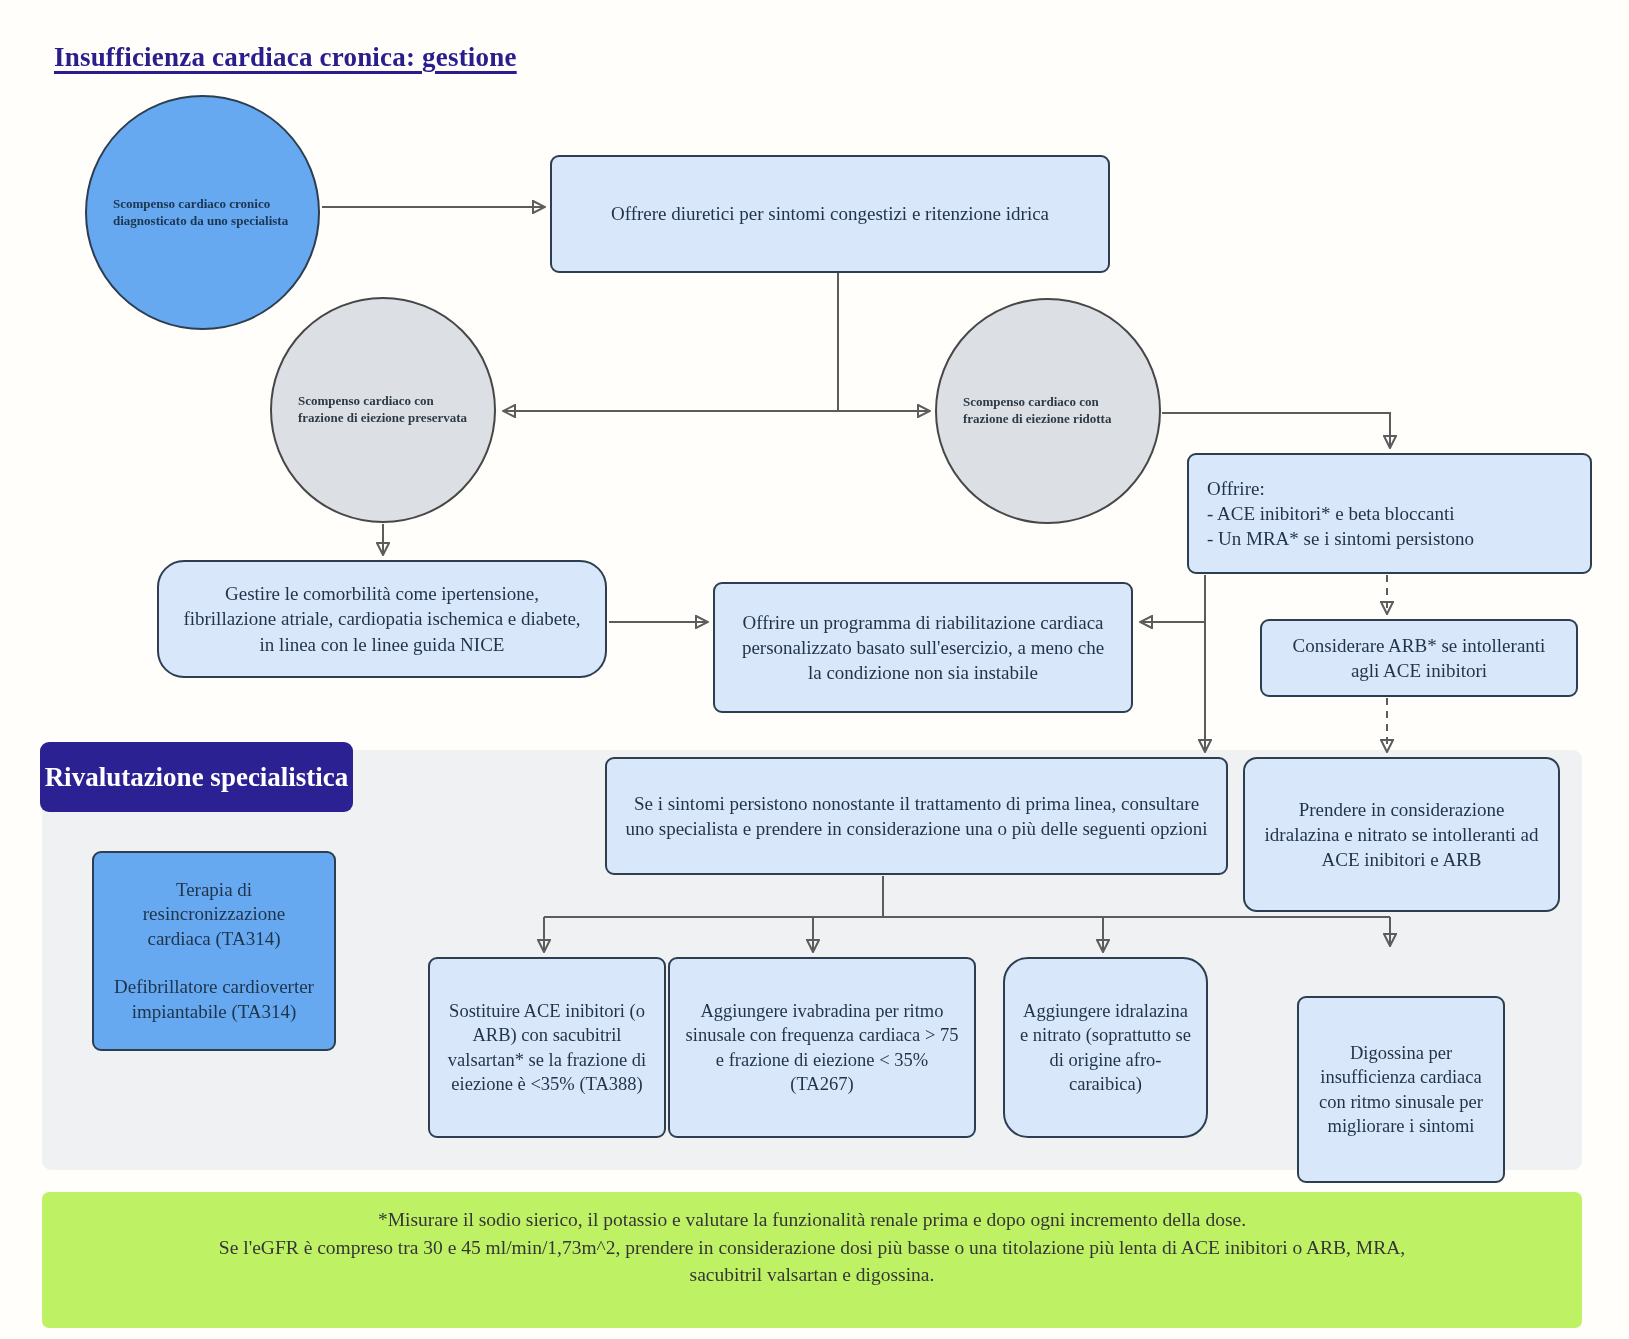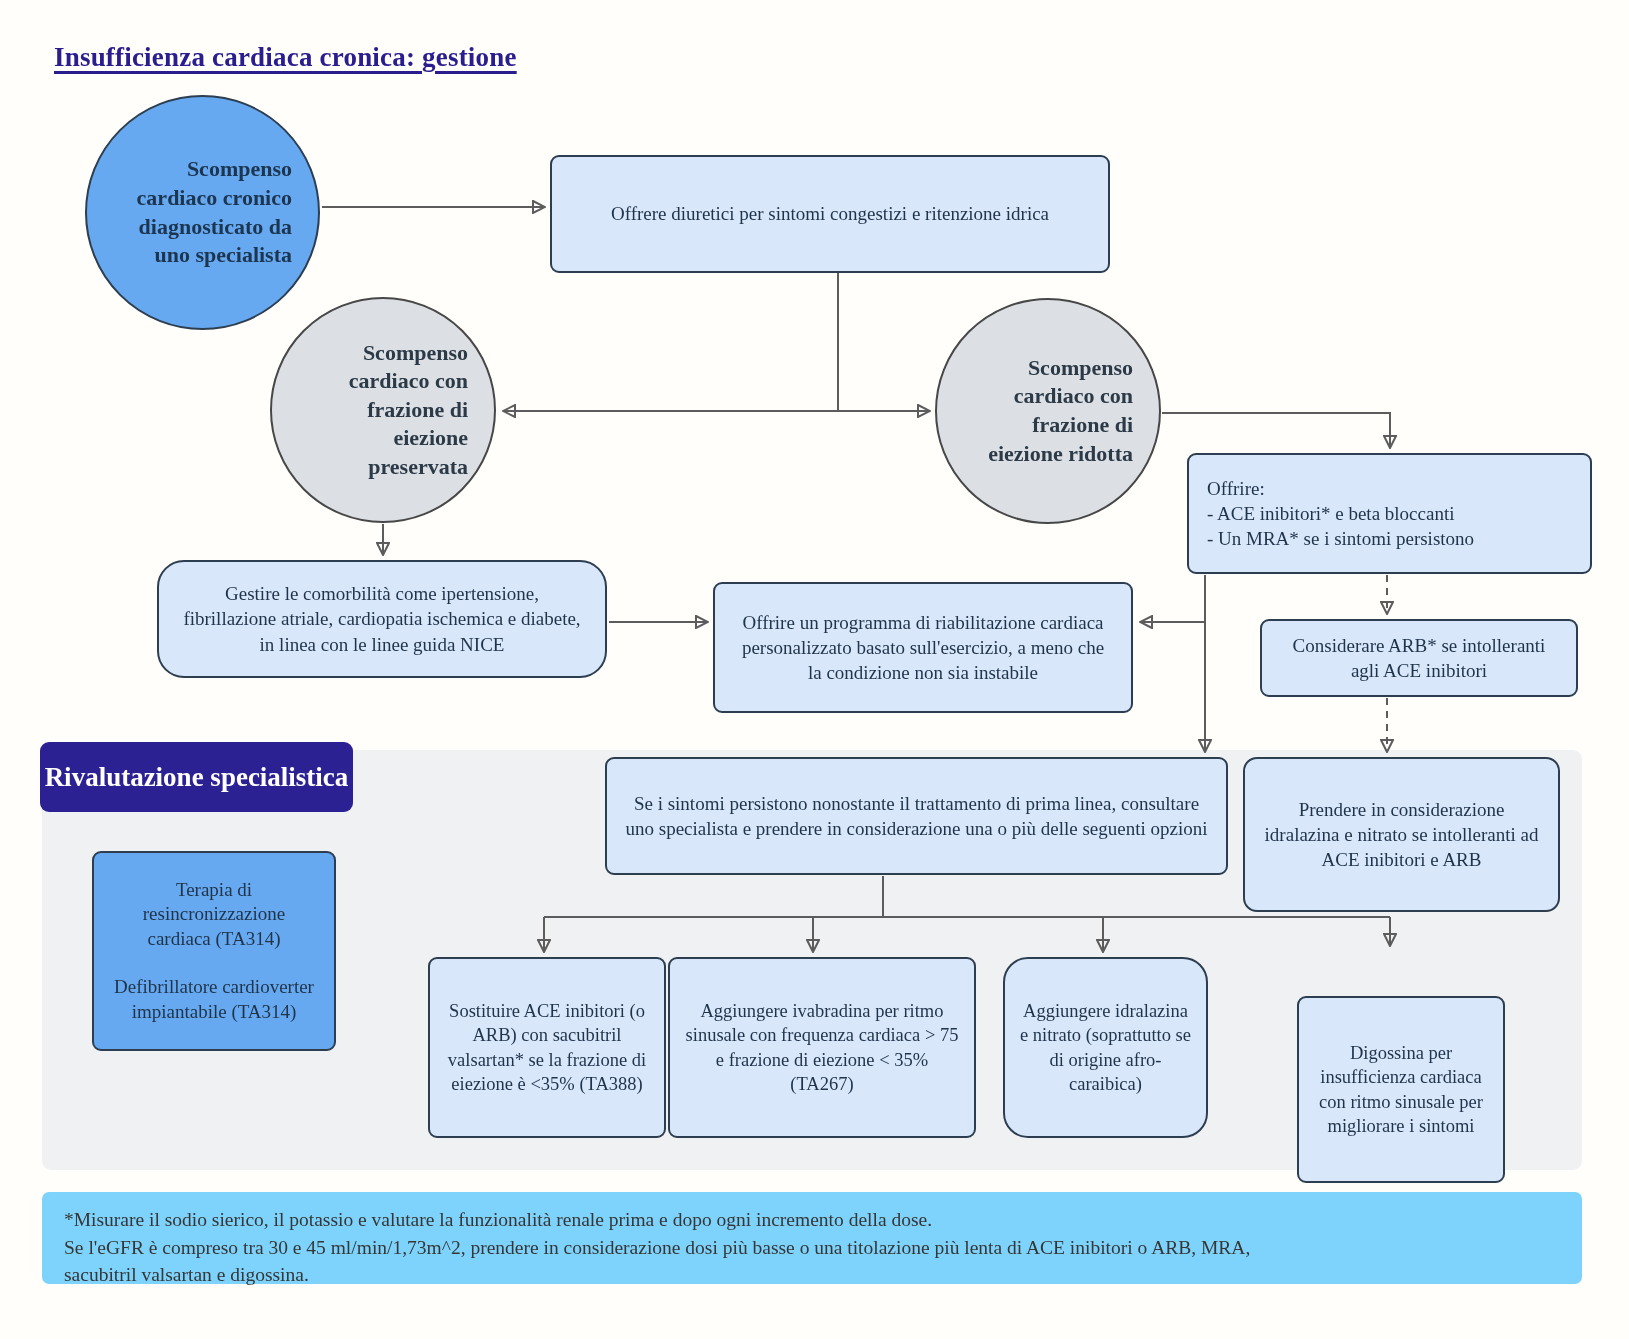--- a/index.html
+++ b/index.html
@@ -8,21 +8,21 @@
     font-family:Liberation Serif, serif;color:#1f3349;overflow:hidden;padding-left:24px;
   }
   .abs{position:absolute;box-sizing:border-box;}
   #page-title{
     left:54px;top:42px;font-size:27px;font-weight:bold;color:#2a1d8e;
     text-decoration:underline;text-decoration-thickness:3px;text-underline-offset:5px;
     letter-spacing:.2px;
   }
   .circle{
     border-radius:50%;display:flex;align-items:center;justify-content:center;
-    text-align:right;font-weight:bold;font-size:22px;line-height:1.3;padding:26px;
+    text-align:left;font-weight:bold;font-size:13px;line-height:1.3;padding:26px;
     border:2.5px solid #2c3e50;color:#1c3550;z-index:3;
   }
   .circle.blue{background:#66a9f1;}
   .circle.gray{background:#dce0e4;border-color:#474747;color:#2c3a48;}
   .node{
     background:#d9e7fb;border:2px solid #2c3e50;border-radius:9px;
     display:flex;align-items:center;justify-content:center;text-align:center;
     font-size:19px;line-height:1.32;padding:12px 18px;z-index:3;white-space:pre-line;
   }
   .node.left{justify-content:flex-start;text-align:left;}
@@ -31,23 +31,23 @@
   .panel{background:#f0f1f3;border-radius:9px;z-index:1;}
   #section-label{
     left:40px;top:742px;width:313px;height:70px;background:#2b2193;border-radius:9px;
     display:flex;align-items:center;justify-content:center;color:#ffffff;
     font-size:27px;font-weight:bold;z-index:4;
   }
   #connector-layer{position:absolute;left:0;top:0;z-index:2;}
   #connector-layer path{stroke:#5c5c5c;stroke-width:2;fill:none;}
   #connector-layer path.dash{stroke-dasharray:7 6;}
   #footnote{
-    left:42px;top:1192px;width:1540px;height:92px;background:#7dd3fc;border-radius:7px;
+    left:42px;top:1192px;width:1540px;height:136px;background:#bef264;border-radius:7px;
     padding:14px 22px;font-size:19.5px;line-height:1.42;color:#363636;
-    white-space:pre-line;z-index:1;
+    white-space:pre-line;z-index:1;text-align:center;
   }
   
   #node-diagnosis{left:85px;top:95px;width:235px;height:235px;}
   #node-diuretics{left:550px;top:155px;width:560px;height:118px;}
   #node-preserved{left:270px;top:297px;width:226px;height:226px;}
   #node-reduced{left:935px;top:298px;width:226px;height:226px;}
   #node-ace{left:1187px;top:453px;width:405px;height:121px;}
   #node-comorbidity{left:157px;top:560px;width:450px;height:118px;border-radius:27px;}
   #node-rehab{left:713px;top:557px;width:420px;height:131px;margin-top:25px;}
   #node-arb{left:1260px;top:619px;width:318px;height:78px;}

